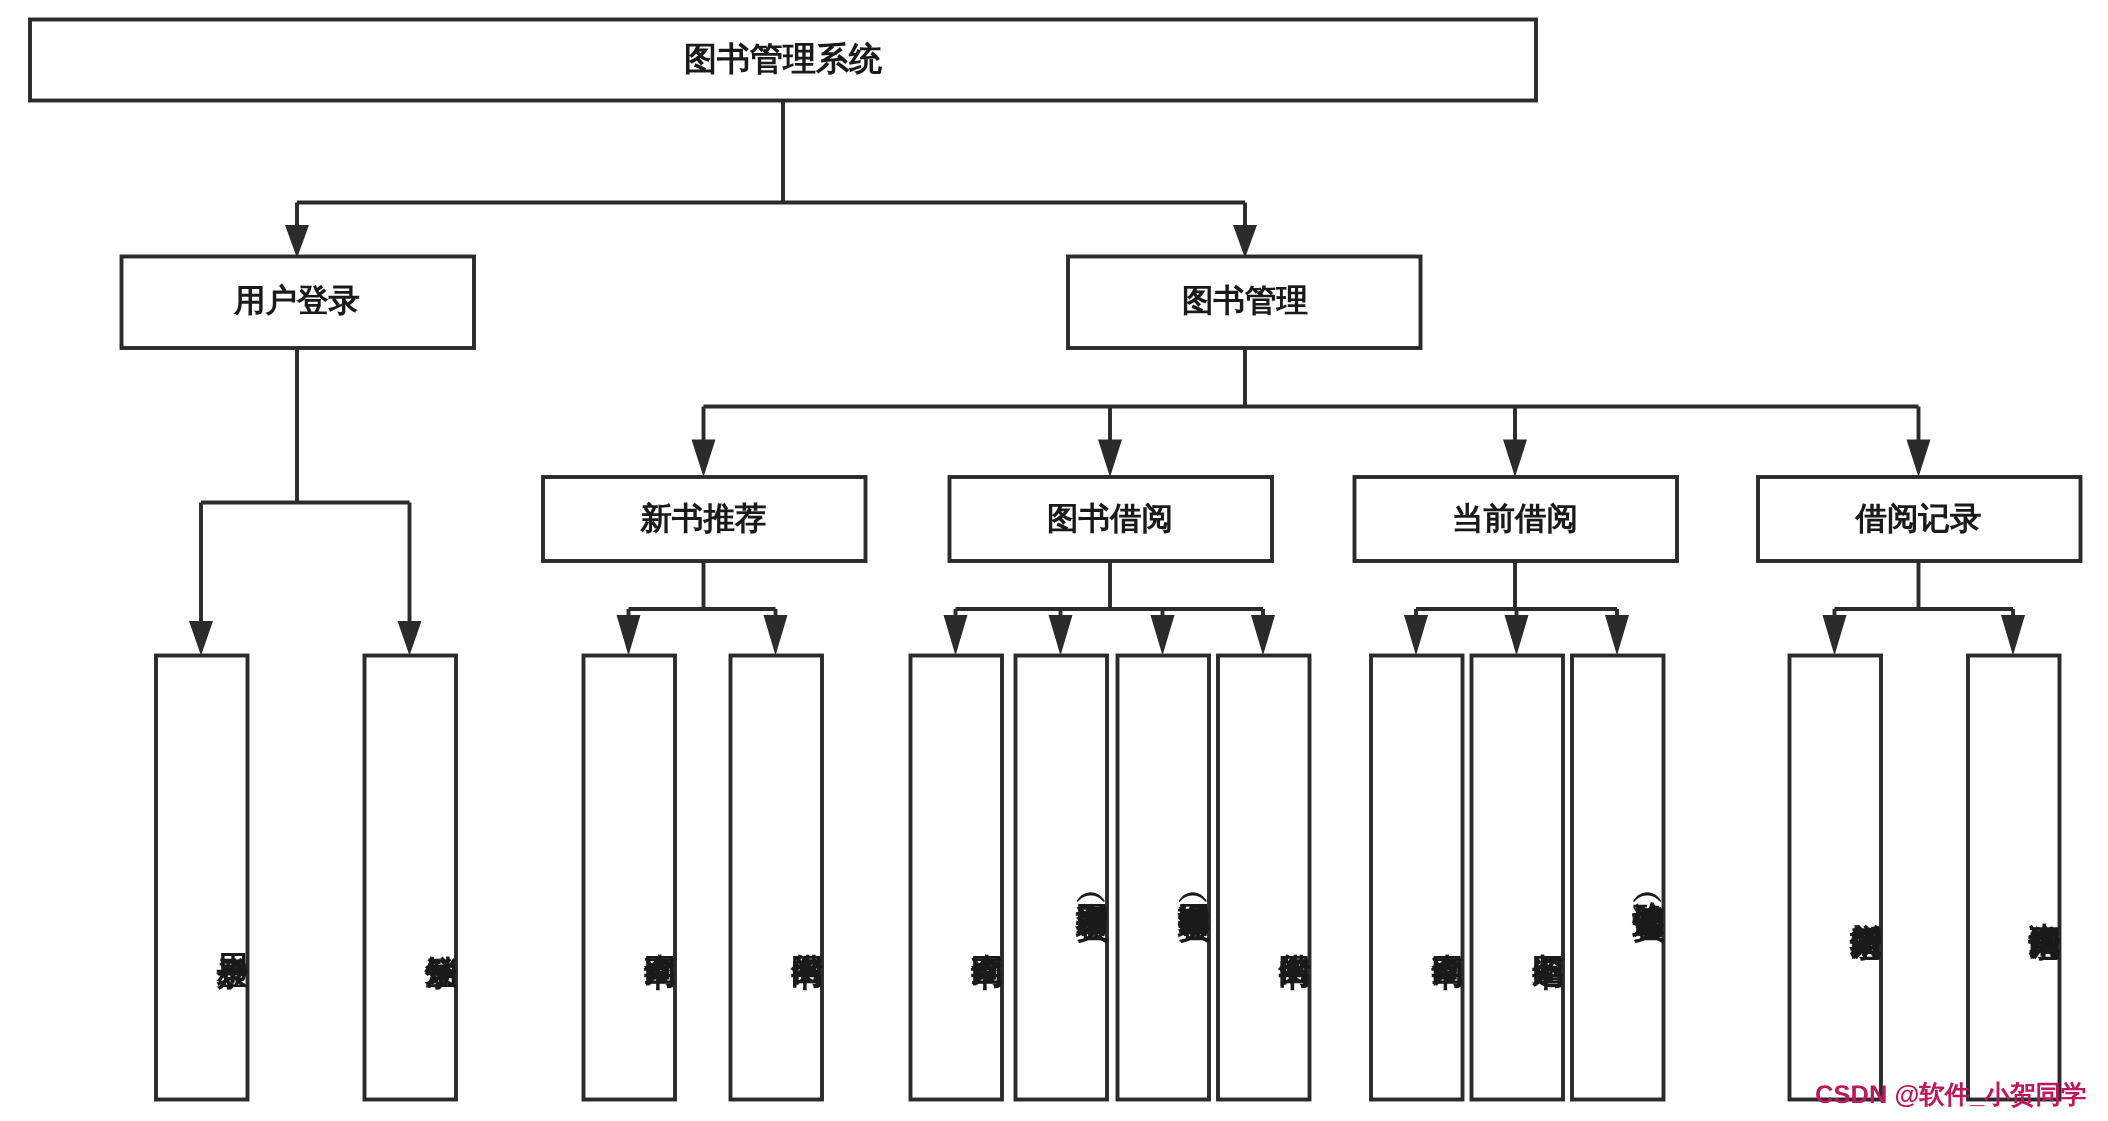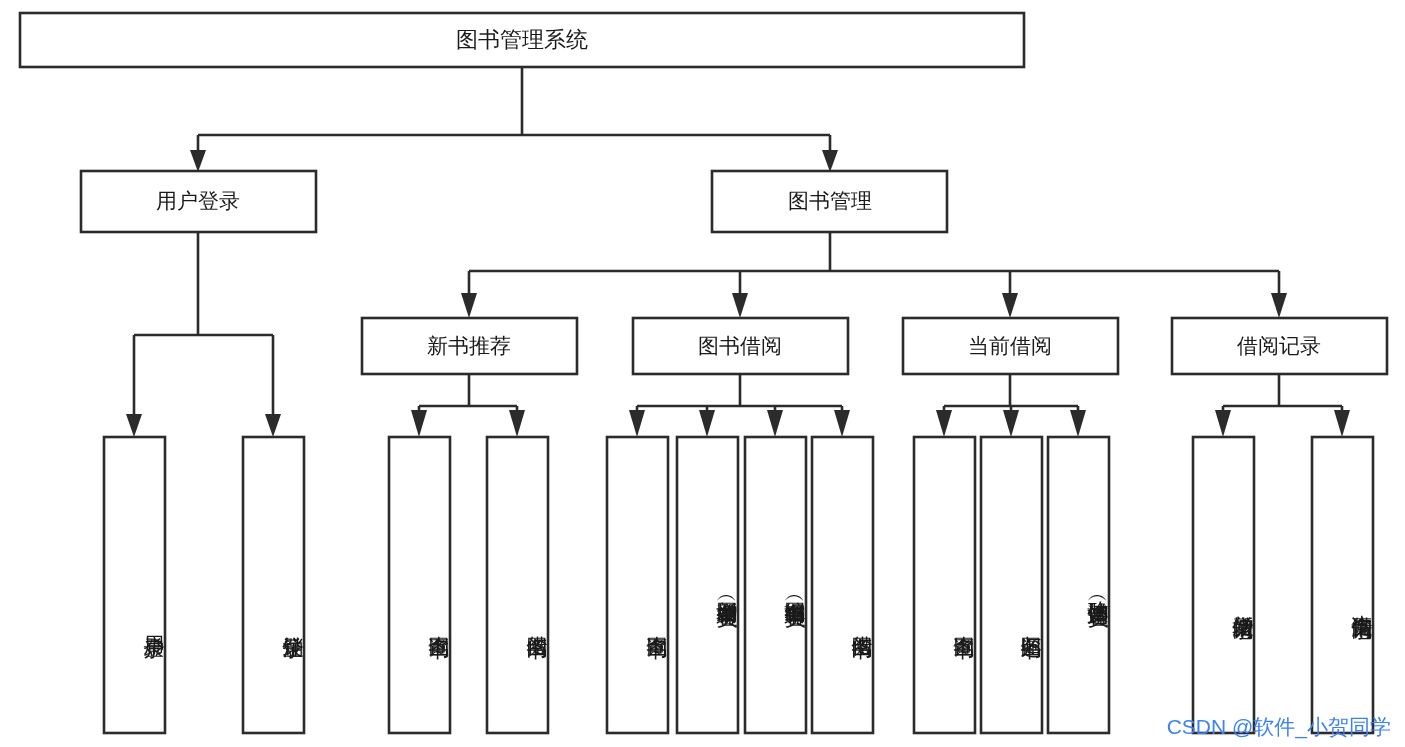--- a/index.html
+++ b/index.html
@@ -9,20 +9,21 @@
   }
   body {
     font-family: "Liberation Sans", "DejaVu Sans", sans-serif;
   }
   #canvas-wrap {
     position: relative;
     width: 1405px;
     height: 747px;
     background: #ffffff;
     overflow: hidden;
+    font-weight: bold;
   }
   svg.diagram {
     position: absolute;
     left: 0;
     top: 0;
     width: 1405px;
     height: 747px;
     display: block;
   }
   .node-rect {
@@ -64,22 +65,22 @@
     letter-spacing: 1px;
     white-space: nowrap;
     pointer-events: none;
     user-select: none;
   }
   .watermark {
     position: absolute;
     right: 14px;
     bottom: 6px;
     font-family: "Liberation Sans", "DejaVu Sans", sans-serif;
-    font-size: 21px;
-    color: #3b82f6;
+    font-size: 17px;
+    color: #be185d;
     white-space: nowrap;
     user-select: none;
   }
 </style>
 </head>
 <body>
 
 <div id="canvas-wrap">
 
   <svg class="diagram" viewBox="0 0 1405 747" xmlns="http://www.w3.org/2000/svg">

